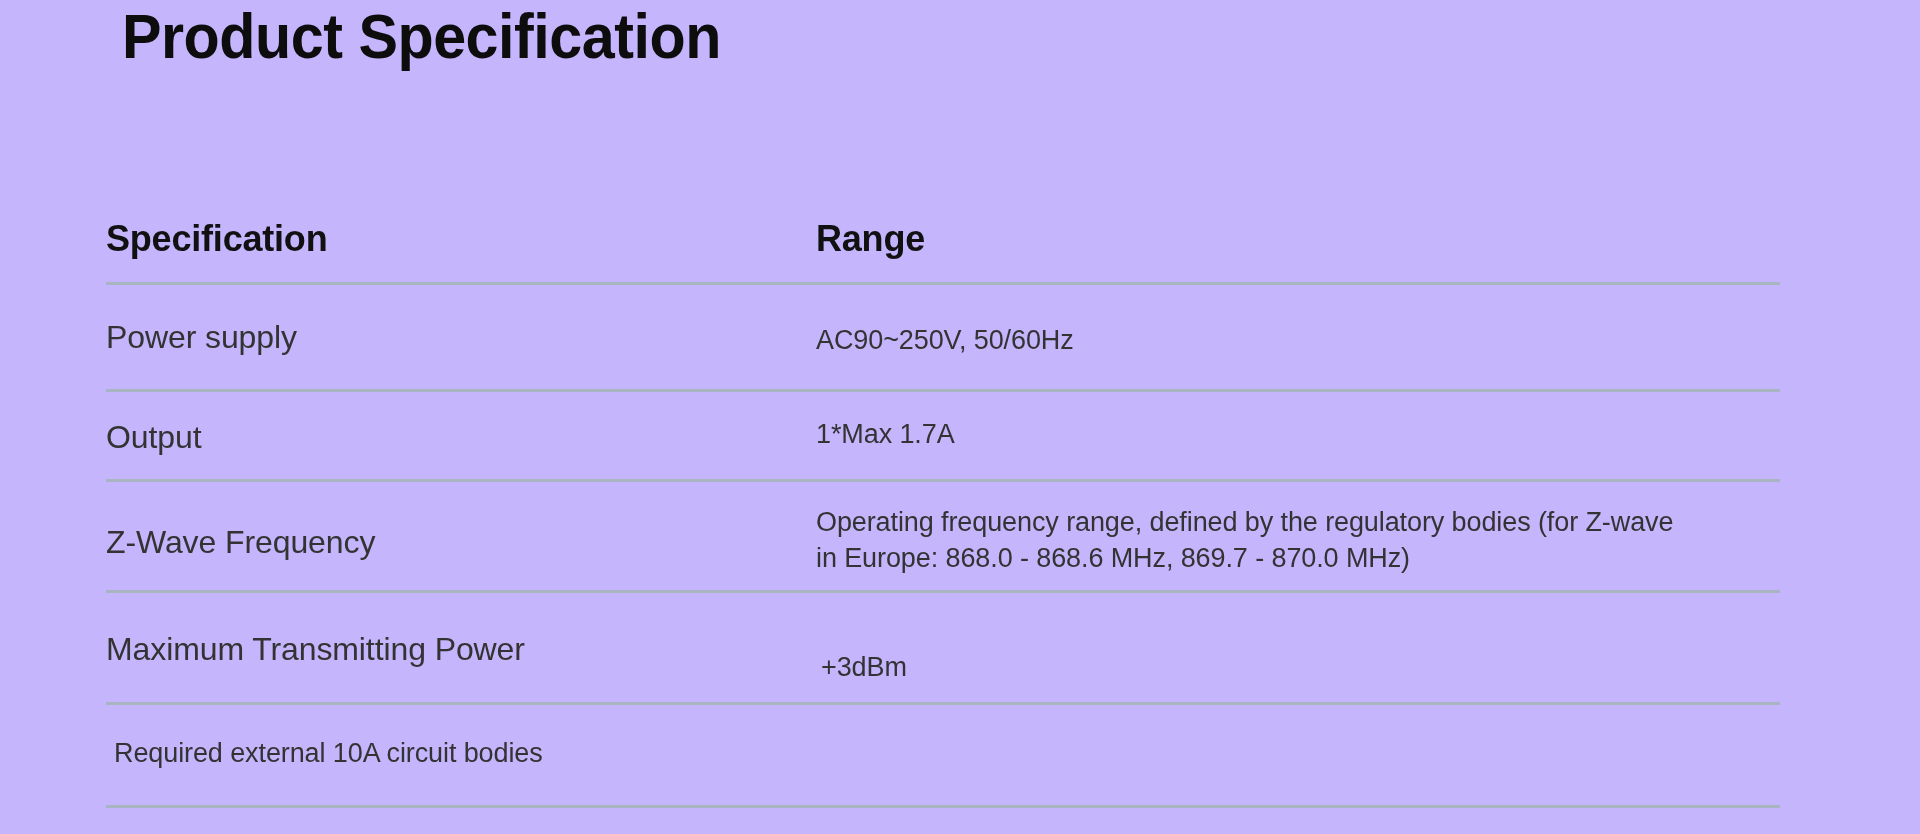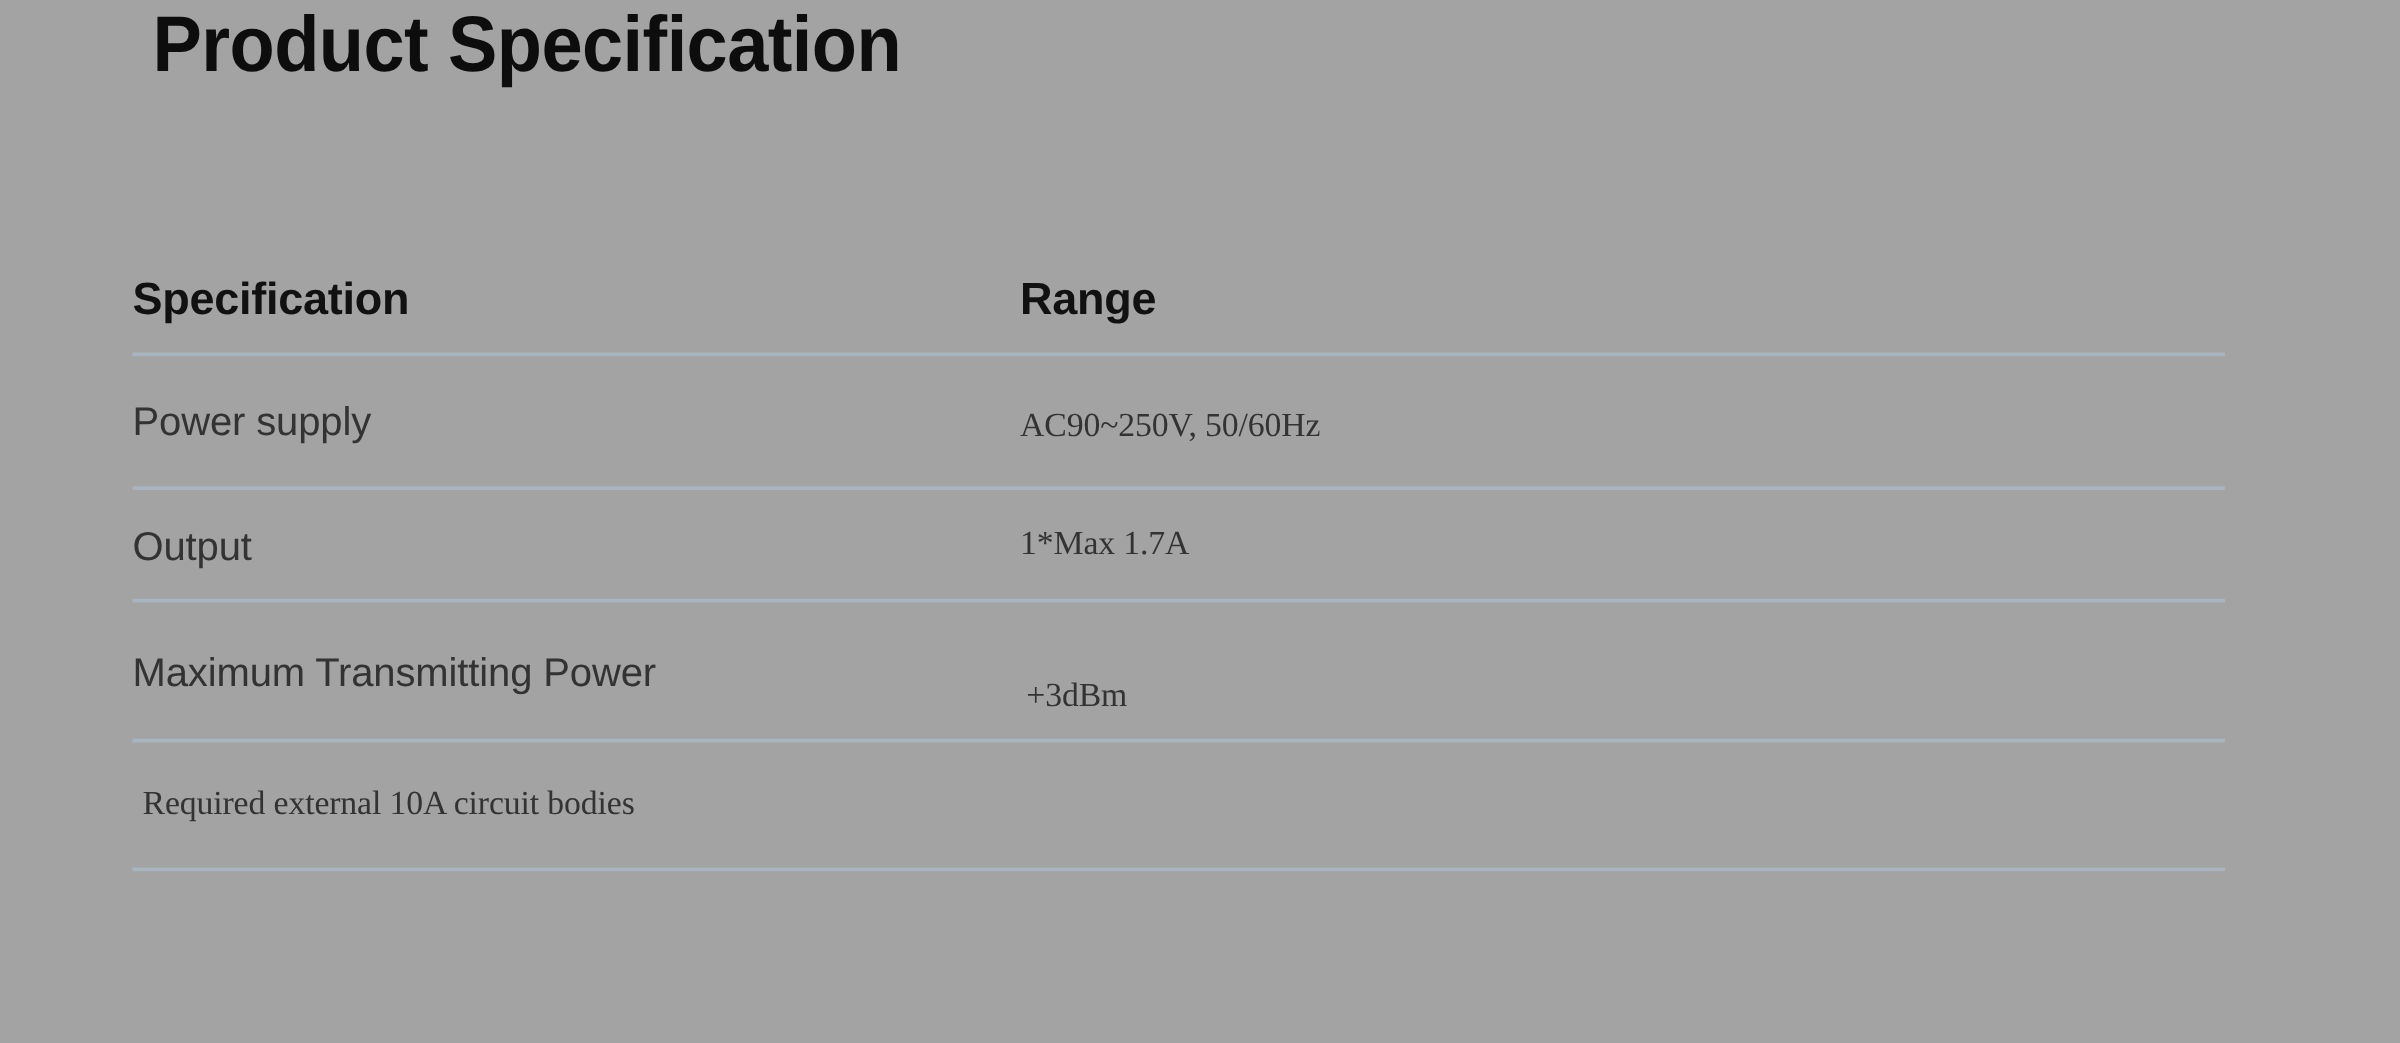--- a/index.html
+++ b/index.html
@@ -11,21 +11,21 @@
     width: 1920px;
     height: 834px;
     font-family: "Liberation Sans", sans-serif;
     color: #333333;
     overflow: hidden;
   }
   .page {
     position: relative;
     width: 1920px;
     height: 834px;
-    background: #a3a3a3;
+    background: #c4b5fd;
   }
   .page-title {
     position: absolute;
     left: 122px;
     top: 2px;
     font-size: 63px;
     font-weight: bold;
     letter-spacing: -0.5px;
     color: #0d0d0d;
     line-height: 1.1;
@@ -75,21 +75,20 @@
     color: #333333;
     line-height: 1.35;
     letter-spacing: -0.1px;
   }
   .cell-value {
     font-size: 27px;
     font-weight: normal;
     color: #333333;
     line-height: 1.35;
     letter-spacing: -0.1px;
-    font-family: Liberation Serif, serif;
   }
   
   .r1 { height: 107px; }
   .r1 .cell-label { padding-top: 31px; }
   .r1 .cell-value { padding-top: 37px; }
   
   .r2 { height: 90px; }
   .r2 .cell-label { padding-top: 24px; }
   .r2 .cell-value { padding-top: 24px; }
   
@@ -135,20 +134,31 @@
 
     <div class="row data-row r2">
       <div class="col-spec">
         <div class="cell-label">Output</div>
       </div>
       <div class="col-range">
         <div class="cell-value">1*Max 1.7A</div>
       </div>
     </div>
 
+    <div class="row data-row r3">
+      <div class="col-spec">
+        <div class="cell-label">Z-Wave Frequency</div>
+      </div>
+      <div class="col-range">
+        <div class="cell-value">
+          <span class="line1">Operating frequency range, defined by the regulatory bodies (for Z-wave</span>
+          <span class="line2">in Europe: 868.0 - 868.6 MHz, 869.7 - 870.0 MHz)</span>
+        </div>
+      </div>
+    </div>
 
     <div class="row data-row r4">
       <div class="col-spec">
         <div class="cell-label">Maximum Transmitting Power</div>
       </div>
       <div class="col-range">
         <div class="cell-value">+3dBm</div>
       </div>
     </div>
 

